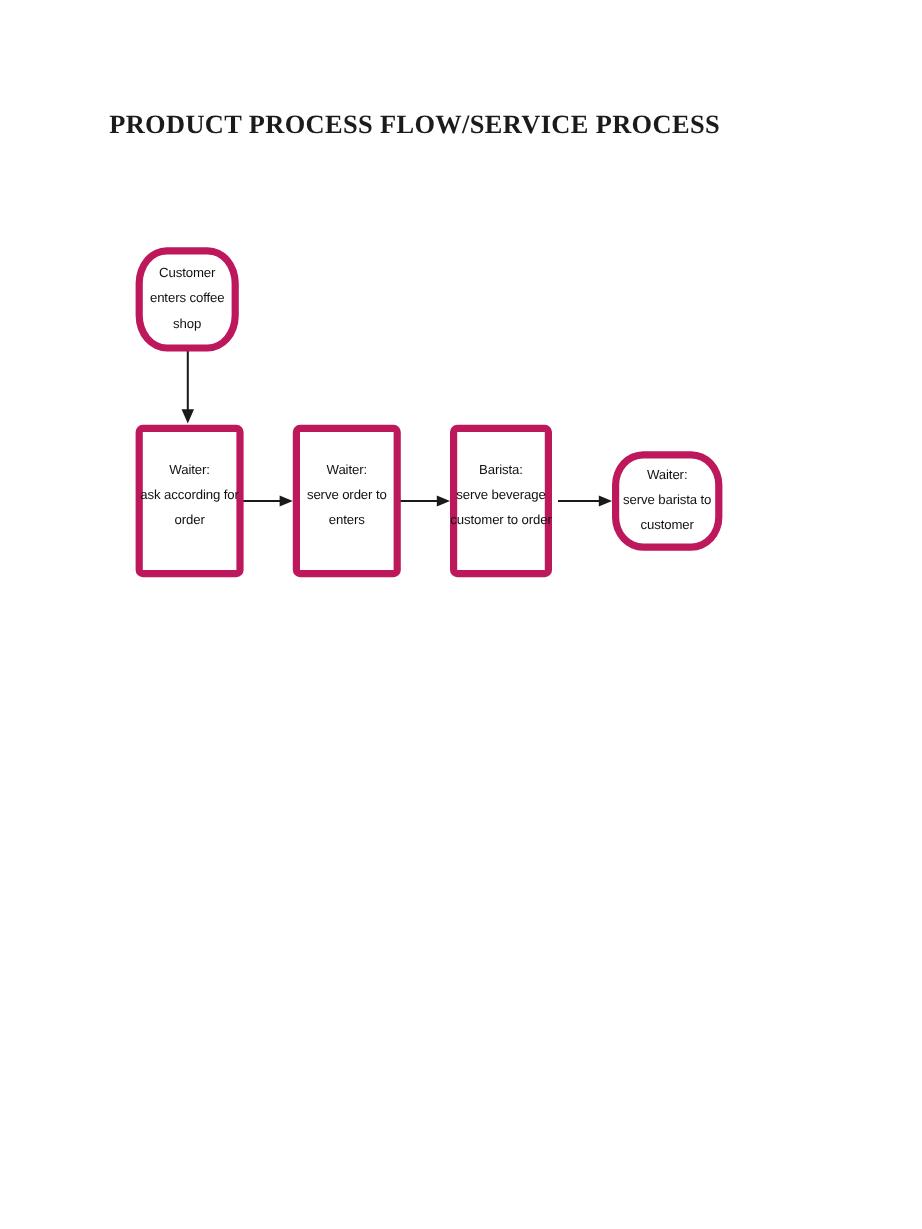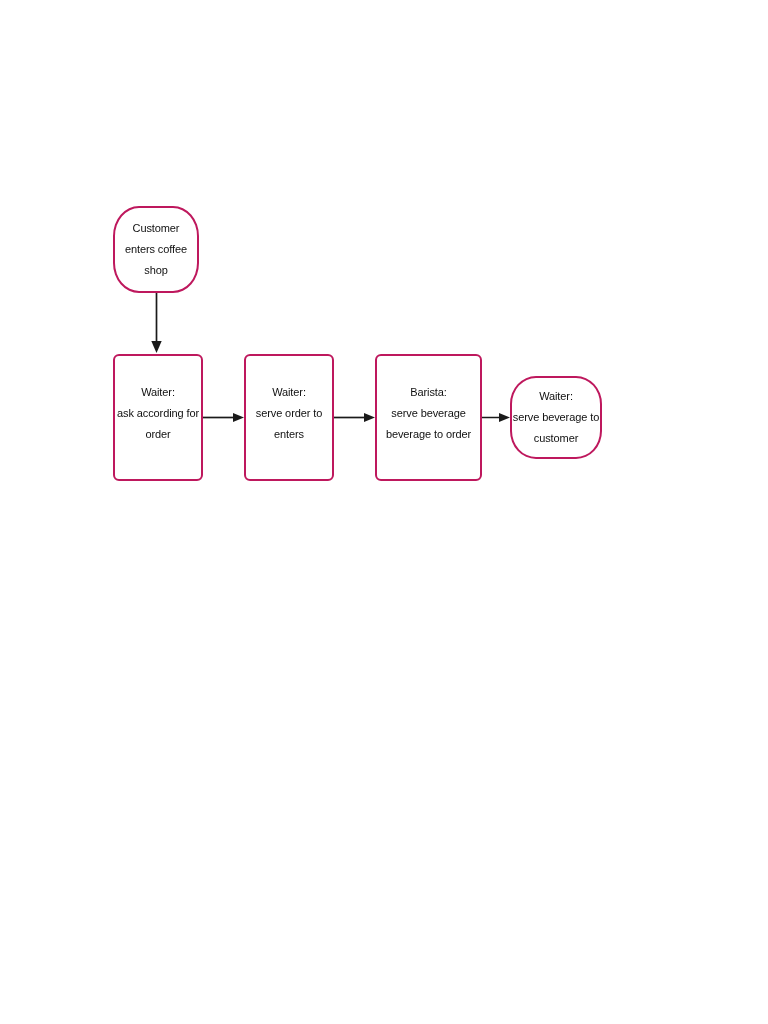--- a/index.html
+++ b/index.html
@@ -40,21 +40,21 @@
     left: 0;
     top: 0;
     width: 768px;
     height: 1024px;
     pointer-events: none;
   }
   .node {
     position: absolute;
     box-sizing: border-box;
     background: #ffffff;
-    border: 2px solid #be185d;
+    border: 6px solid #be185d;
     display: flex;
     flex-direction: column;
     align-items: center;
     justify-content: center;
     text-align: center;
     color: #101010;
     font-size: 11px;
     line-height: 21px;
     letter-spacing: -0.1px;
   }
@@ -68,29 +68,30 @@
   }
   .node.terminator-start {
     border-radius: 26px / 30px;
   }
   .node.terminator-end {
     border-radius: 26px / 28px;
   }
   .node-start  { left: 113px; top: 206px; width: 86px; height: 87px; }
   .node-ask    { left: 113px; top: 354px; width: 90px; height: 127px; }
   .node-hand   { left: 244px; top: 354px; width: 90px; height: 127px; }
-  .node-make   { left: 375px; top: 354px; width: 107px; height: 127px; }
+  .node-make   { left: 375px; top: 354px; width: 85px; height: 127px; }
   .node-serve  { left: 510px; top: 376px; width: 92px; height: 83px; }
 </style>
 </head>
 <body>
 
 <div class="page">
 
   <h1 class="doc-title">
+    <span class="title-line">PRODUCT PROCESS FLOW/SERVICE PROCESS</span>
   </h1>
 
   <div class="flowchart">
 
     <svg class="arrow-layer" width="768" height="1024" viewBox="0 0 768 1024">
       <g>
         <line x1="156.5" y1="292" x2="156.5" y2="342" stroke="#1a1a1a" stroke-width="1.7"></line>
         <polygon points="156.5,353 151.3,341 161.7,341" fill="#1a1a1a"></polygon>
       </g>
       <g>
@@ -121,23 +122,23 @@
 
     <div class="node process node-hand">
       <span>Waiter:</span>
       <span>serve order to</span>
       <span>enters</span>
     </div>
 
     <div class="node process node-make">
       <span>Barista:</span>
       <span>serve beverage</span>
-      <span>beverage to order</span>
+      <span>customer to order</span>
     </div>
 
     <div class="node terminator-end node-serve">
       <span>Waiter:</span>
-      <span>serve beverage to</span>
+      <span>serve barista to</span>
       <span>customer</span>
     </div>
 
   </div>
 </div>
 
 </body></html>

